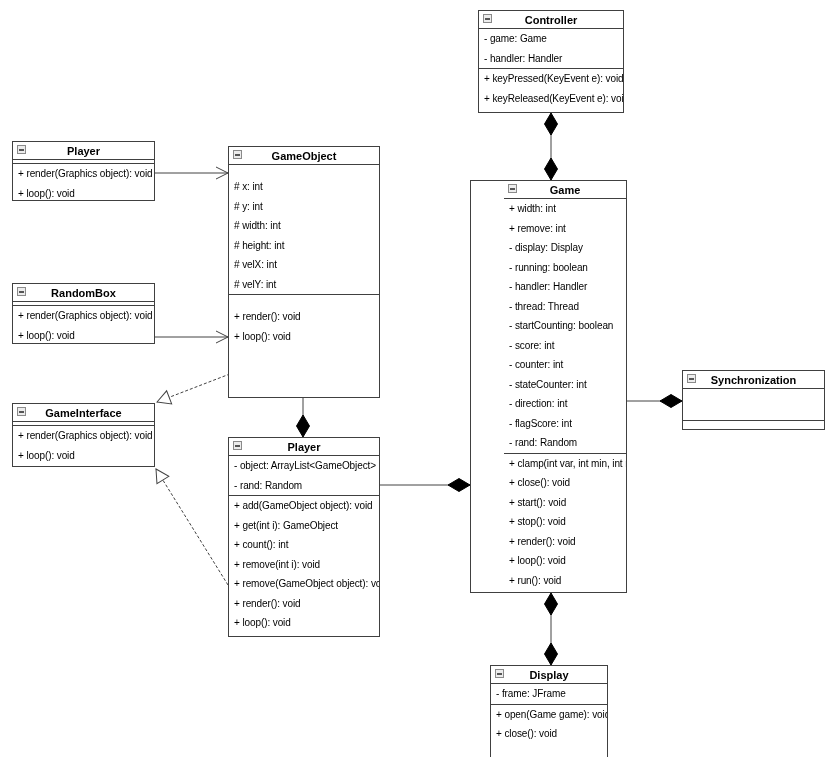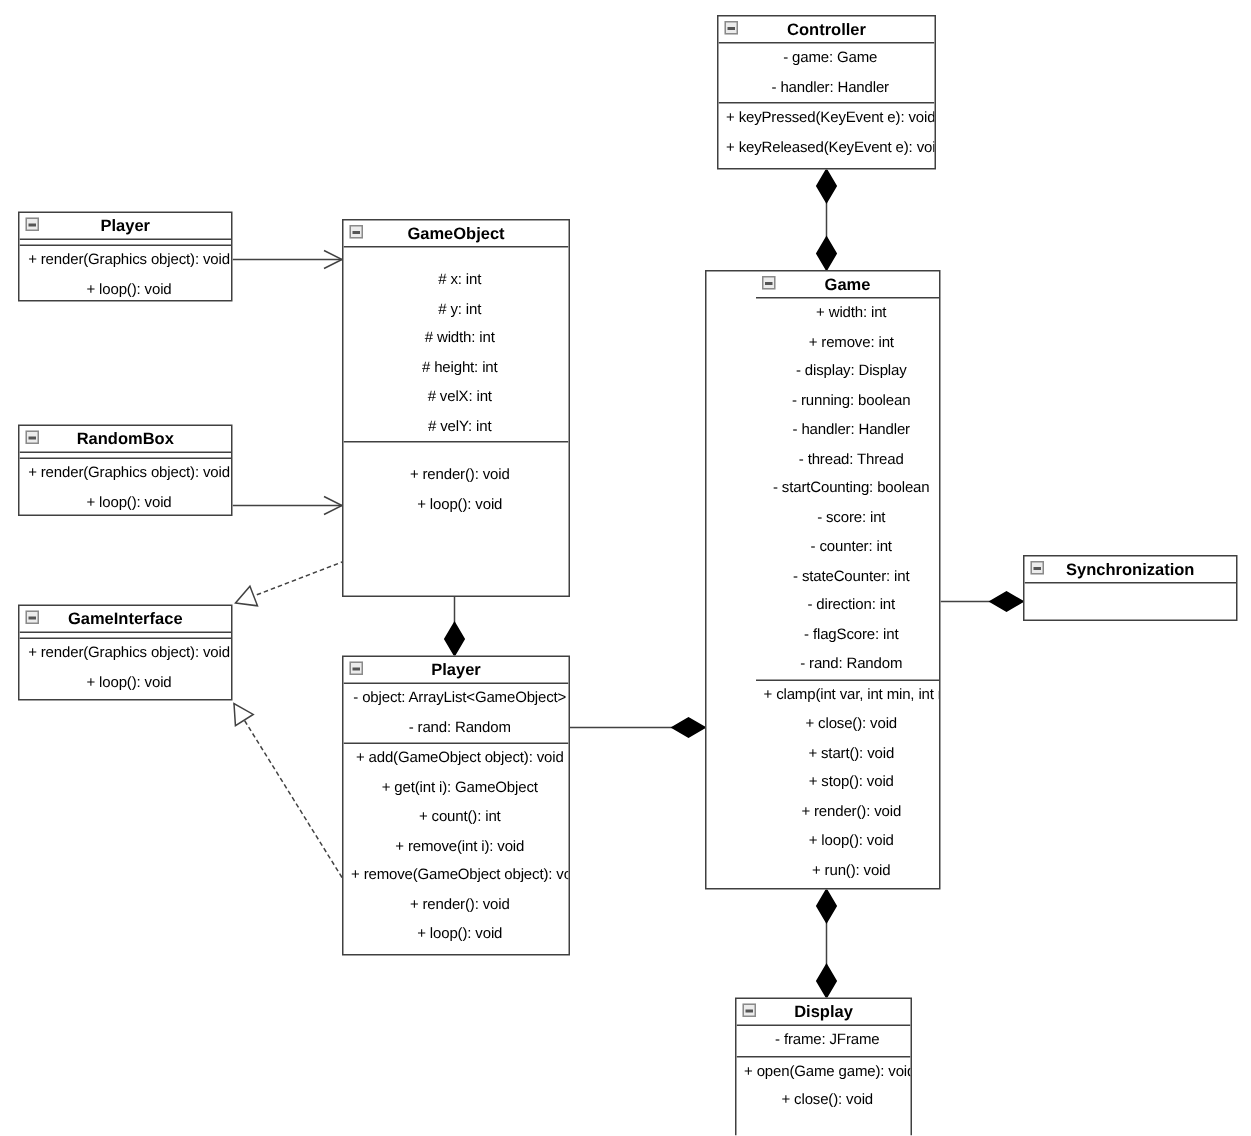--- a/index.html
+++ b/index.html
@@ -1,18 +1,18 @@
 <!DOCTYPE html>
 <html><head>
 <meta charset="utf-8">
 <style>
   html,body{margin:0;padding:0;background:#ffffff;}
   #canvas{
     position:relative;width:834px;height:757px;background:#ffffff;
-    font-family:"Liberation Sans",sans-serif;overflow:hidden;text-align:center;
+    font-family:"Liberation Sans",sans-serif;overflow:hidden;
   }
   #edges-svg{position:absolute;left:0;top:0;width:834px;height:757px;}
   .uml-class{
     position:absolute;background:#ffffff;border:1px solid #404040;
     box-sizing:border-box;display:flex;flex-direction:column;overflow:hidden;
   }
   .title-bar{
     position:relative;flex:0 0 17px;height:17px;border-bottom:1px solid #404040;
     display:flex;align-items:center;justify-content:center;
   }
@@ -202,21 +202,21 @@
       <div class="compartment methods">
         <div class="member">+ clamp(int var, int min, int max): int</div>
         <div class="member">+ close(): void</div>
         <div class="member">+ start(): void</div>
         <div class="member">+ stop(): void</div>
         <div class="member">+ render(): void</div>
         <div class="member">+ loop(): void</div>
         <div class="member">+ run(): void</div>
       </div>
     </div>
-    <div class="uml-class" style="left: 682px; top: 370px; width: 143px; height: 44px; gap: 28px;">
+    <div class="uml-class" style="left: 682px; top: 370px; width: 143px; height: 60px; gap: 28px;">
       <div class="title-bar">
         <span class="collapse-icon">
           <span class="minus-bar"></span>
         </span>
         <span class="class-title">Synchronization</span>
       </div>
       <div class="compartment attrs empty"></div>
       <div class="compartment methods">
         <div class="member">+ main(String[] args): void</div>
       </div>

